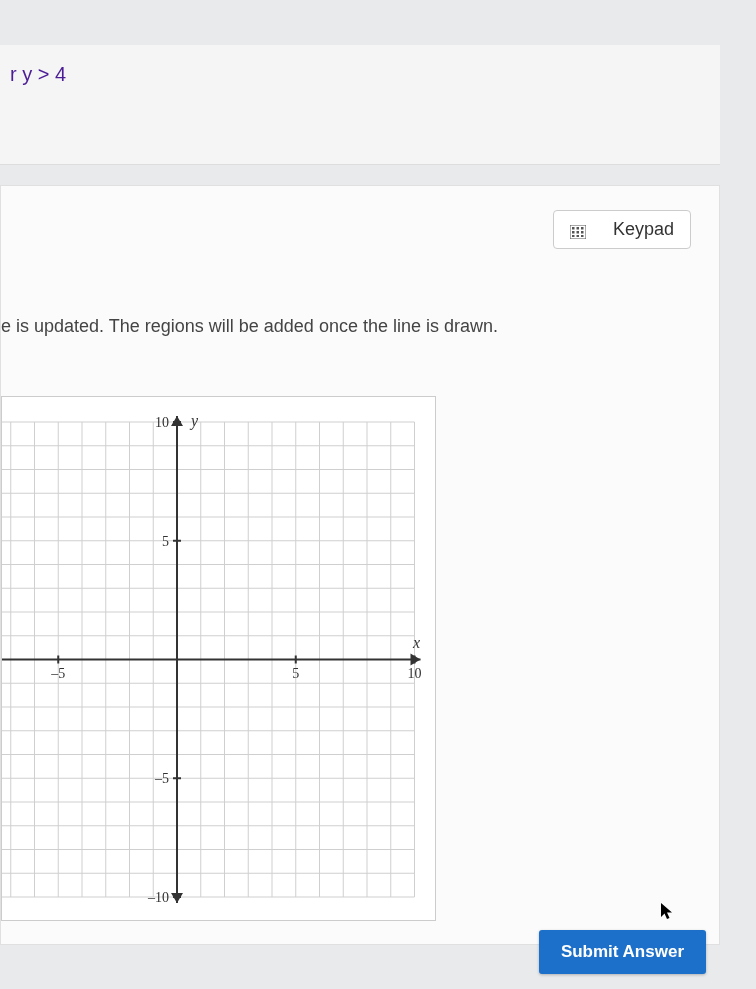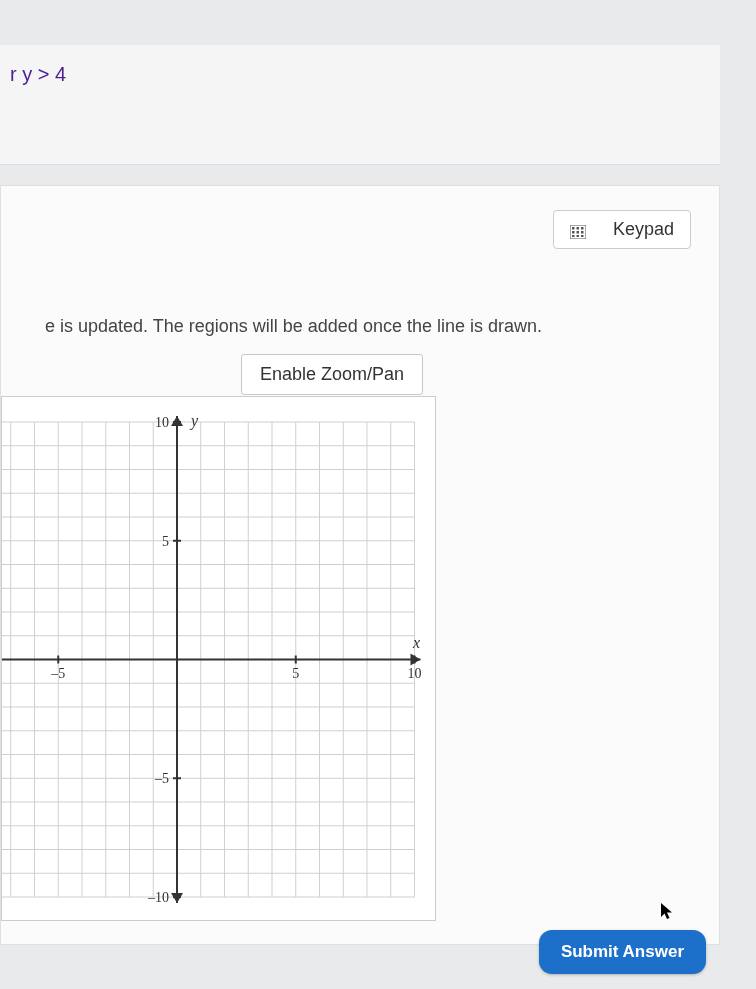--- a/index.html
+++ b/index.html
@@ -59,21 +59,20 @@
     font-size: 18px;
     color: #555;
     cursor: pointer;
   }
   .instructions {
     position: absolute;
     top: 130px;
     left: 0;
     font-size: 18px;
     color: #444;
-    margin-left: 44px;
   }
   .zoom-btn {
     position: absolute;
     top: 168px;
     left: 240px;
     background: #fff;
     border: 1px solid #c8c8c8;
     border-radius: 3px;
     padding: 9px 18px;
     font-size: 18px;
@@ -90,21 +89,21 @@
     border: 1px solid #ccc;
   }
   .chart-svg { display: block; }
   .submit-btn {
     position: absolute;
     bottom: 15px;
     right: 50px;
     background: #1c70c9;
     color: #fff;
     border: none;
-    border-radius: 13px;
+    border-radius: 3px;
     padding: 12px 22px;
     font-size: 17px;
     font-weight: 600;
     cursor: pointer;
     box-shadow: 0 1px 3px rgba(0,0,0,.25);
   }
   .cursor-ptr {
     position: absolute;
     bottom: 62px;
     right: 80px;
@@ -136,23 +135,20 @@
         <rect x="6.5" y="10" width="2.5" height="2" fill="#555"></rect>
         <rect x="11" y="10" width="2.5" height="2" fill="#555"></rect>
       </svg>
     </span>
     <span>Keypad</span>
   </button>
 
 
   <div class="instructions">e is updated. The regions will be added once the line is drawn.</div>
 
-  <button class="zoom-btn">
-    <span>Enable Zoom/Pan</span>
-  </button>
 
   <div class="chart-wrap">
     <svg class="chart-svg" id="chart-svg" width="435" height="525">
         <line x1="8.75" y1="25" x2="8.75" y2="500" stroke="#cfcfcf" stroke-width="1"></line>
         <line x1="32.5" y1="25" x2="32.5" y2="500" stroke="#cfcfcf" stroke-width="1"></line>
         <line x1="56.25" y1="25" x2="56.25" y2="500" stroke="#cfcfcf" stroke-width="1"></line>
         <line x1="80" y1="25" x2="80" y2="500" stroke="#cfcfcf" stroke-width="1"></line>
         <line x1="103.75" y1="25" x2="103.75" y2="500" stroke="#cfcfcf" stroke-width="1"></line>
         <line x1="127.5" y1="25" x2="127.5" y2="500" stroke="#cfcfcf" stroke-width="1"></line>
         <line x1="151.25" y1="25" x2="151.25" y2="500" stroke="#cfcfcf" stroke-width="1"></line>

